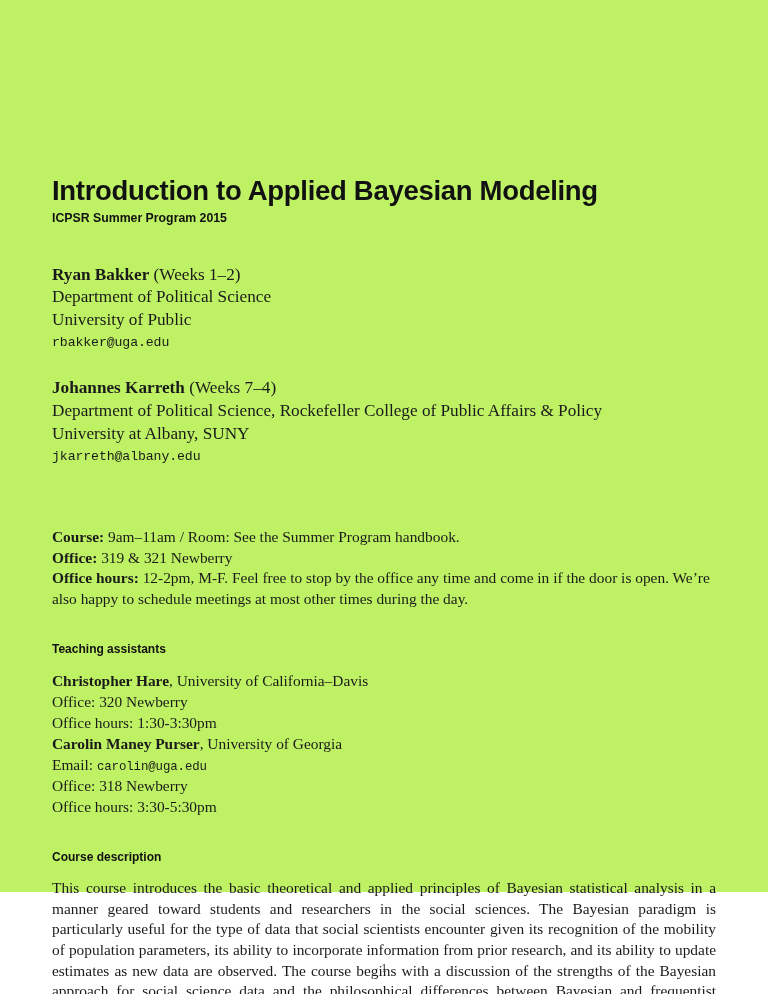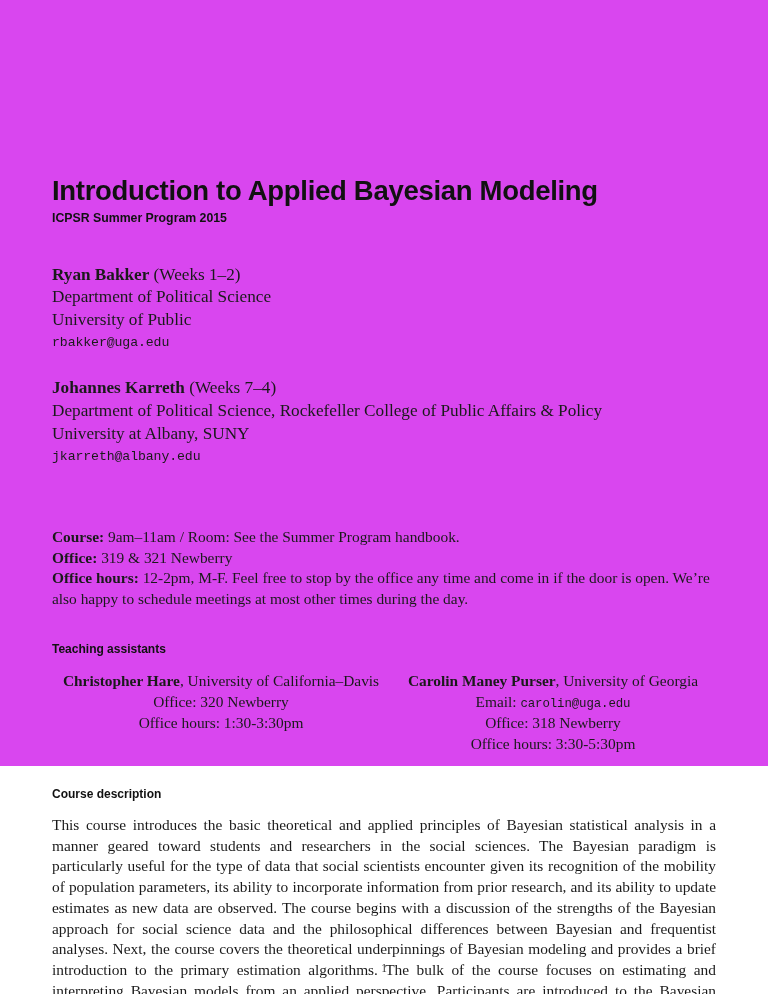--- a/index.html
+++ b/index.html
@@ -12,22 +12,22 @@
     height: 994px;
     position: relative;
     font-family: "Liberation Serif", serif;
     color: #1a1a1a;
     overflow: hidden;
   }
   .page {
     position: absolute;
     left: 0; top: 0;
     width: 768px;
-    height: 766px;
-    background: #d946ef;
+    height: 892px;
+    background: #bef264;
   }
   .content {
     position: absolute;
     left: 52px;
     top: 176px;
     width: 664px;
   }
 
   
   .doc-title {
@@ -87,21 +87,21 @@
     font-family: "Liberation Sans", sans-serif;
     font-weight: bold;
     font-size: 12px;
     color: #111;
     margin: 0;
   }
   .ta-section { margin-top: 33px; }
   .ta-grid {
     margin-top: 15px;
     display: flex;
-    text-align: center;
+    flex-direction: column;
   }
   .ta-col { width: 338px; }
   .ta-col:last-child { width: 326px; }
   .ta-head {
     font-size: 15.4px;
     line-height: 1.36;
   }
   .ta-head b { font-weight: bold; }
   .ta-line {
     font-size: 15.4px;

